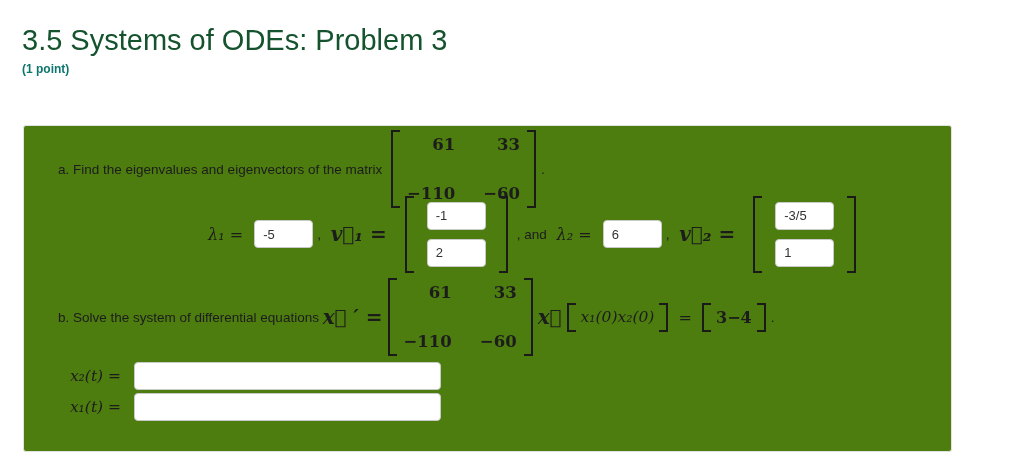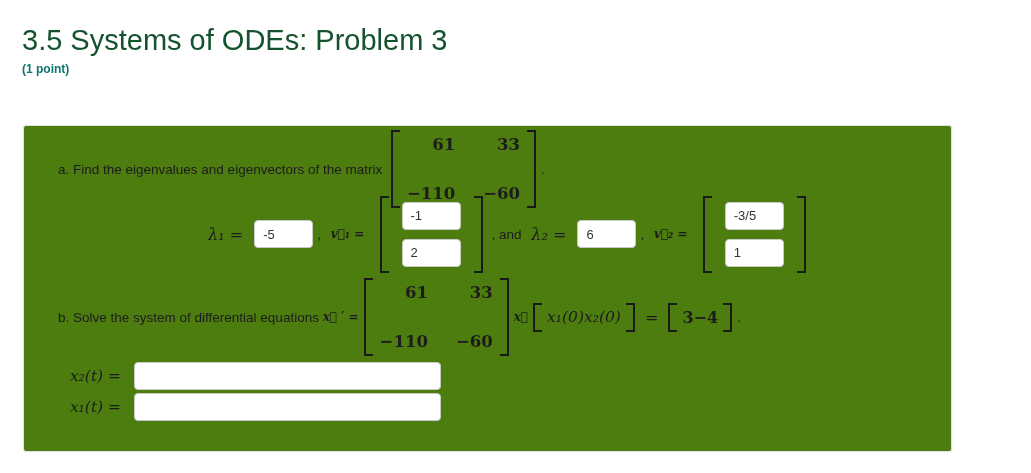--- a/index.html
+++ b/index.html
@@ -11,21 +11,21 @@
 
   .card {
     position:absolute; left:23px; top:125px; width:929px; height:327px;
     background:#4d7c0f; border:1px solid #e2e2e2; border-radius:3px;
     padding:16px 20px 0 34px;
   }
 
   .mrow { display:flex; align-items:center; }
   .sans { font-size:13.5px; color:#1c1c1c; white-space:pre; }
   .mi  { font-family:"DejaVu Serif", serif; font-style:italic; font-size:16px; white-space:pre; }
-  .mbi { font-family:"DejaVu Serif", serif; font-style:italic; font-weight:bold; font-size:12px; white-space:pre; }
+  .mbi { font-family:"DejaVu Serif", serif; font-style:italic; font-weight:bold; font-size:20px; white-space:pre; }
   .mb  { font-family:"DejaVu Serif", serif; font-weight:bold; }
 
   
   .matrix { display:inline-flex; align-items:stretch; margin:0 5px; }
   .brk { width:9px; border:2px solid #1a1a1a; }
   .brk.l { border-right:none; }
   .brk.r { border-left:none; }
 
   .mtbl {
     display:grid; grid-template-columns:auto auto; column-gap:18px; row-gap:1px;

